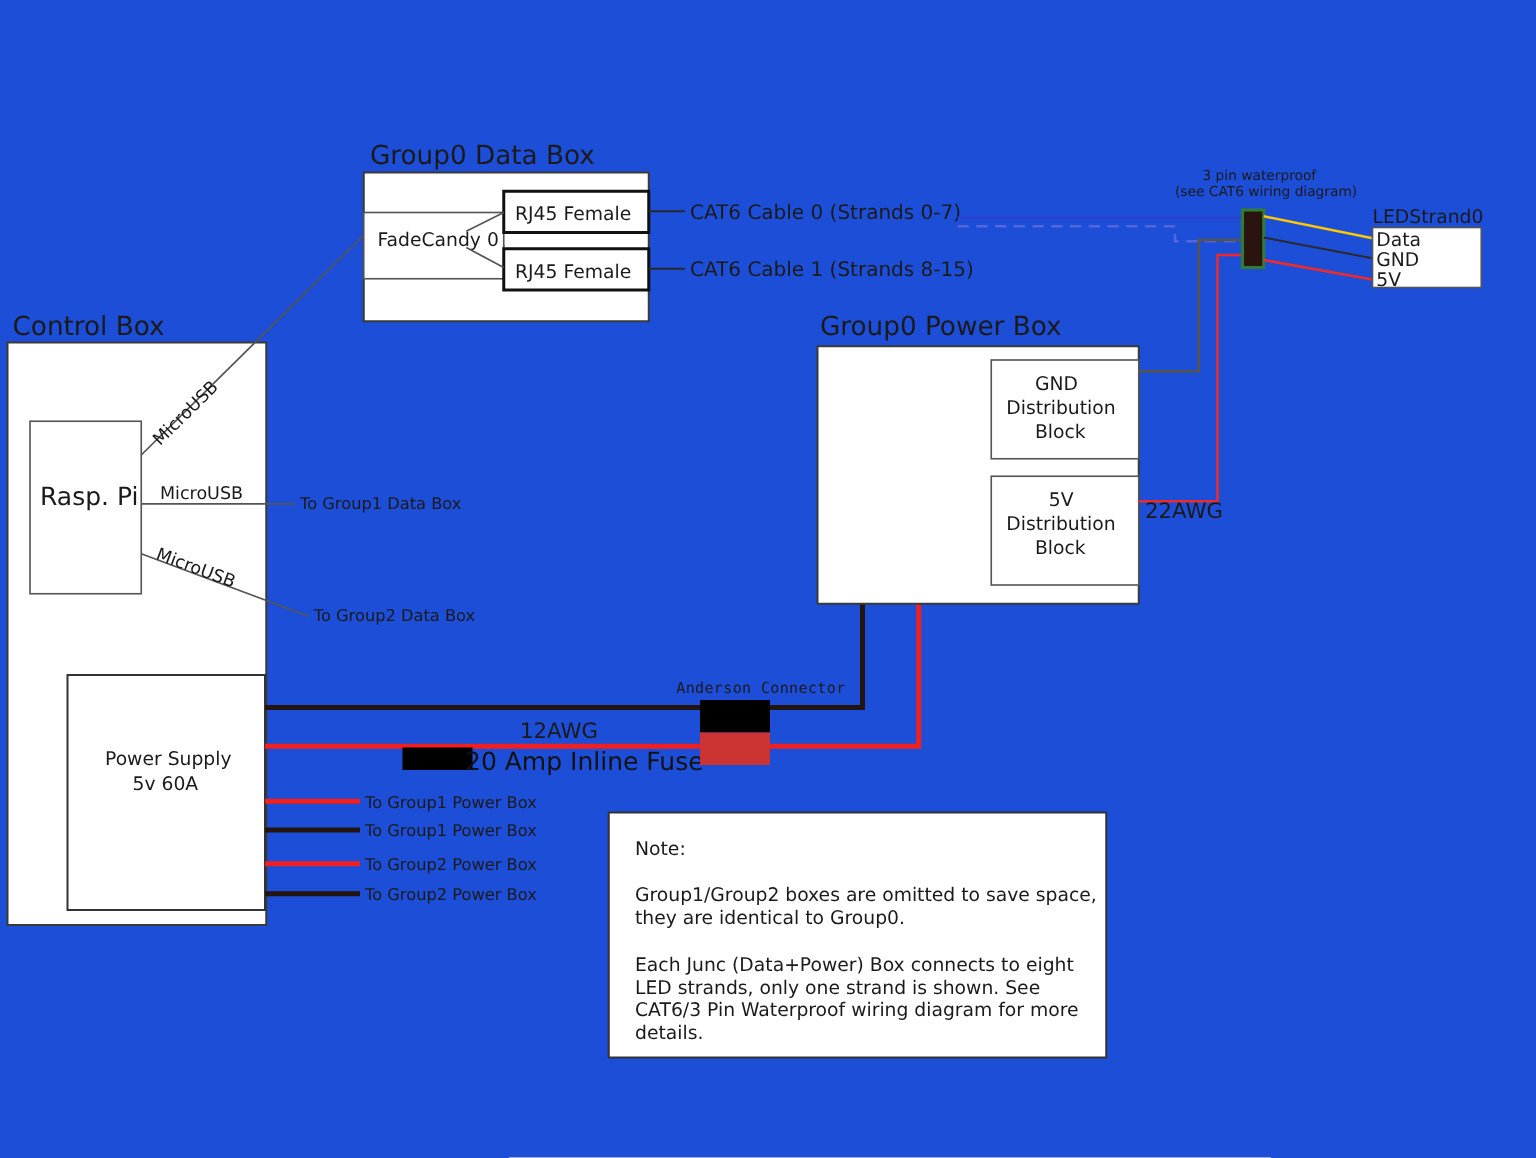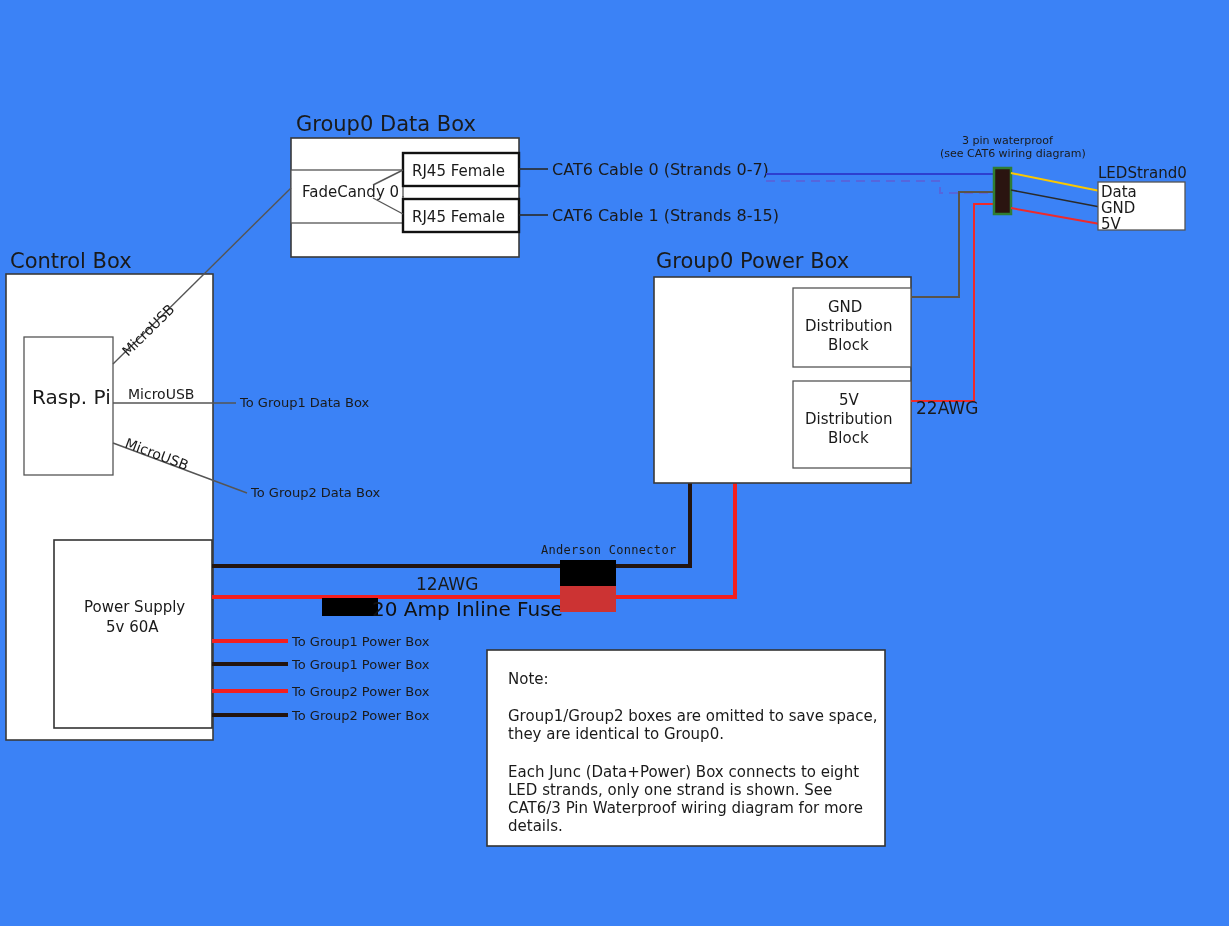--- a/index.html
+++ b/index.html
@@ -8,21 +8,21 @@
     padding: 0;
     background: #ffffff;
   }
   body {
     font-family: "DejaVu Sans", sans-serif;
   }
   #canvas {
     position: relative;
     width: 1229px;
     height: 926px;
-    background: #3b82f6;
+    background: #1d4ed8;
     overflow: hidden;
   }
   #diagram-svg {
     position: absolute;
     left: 0;
     top: 0;
     width: 1229px;
     height: 926px;
   }
   

